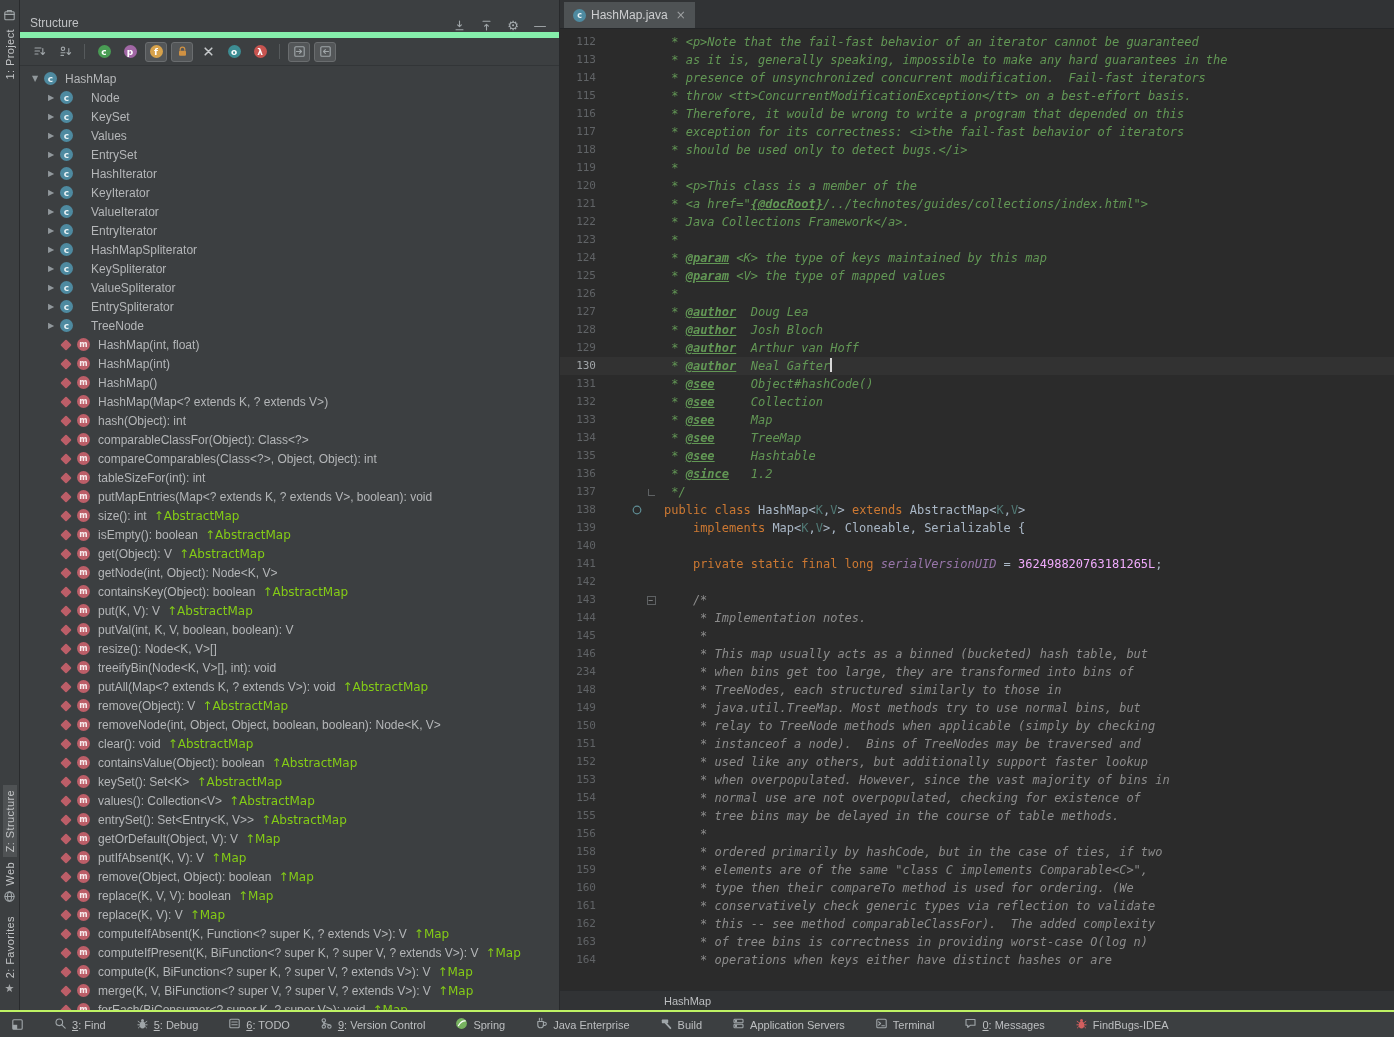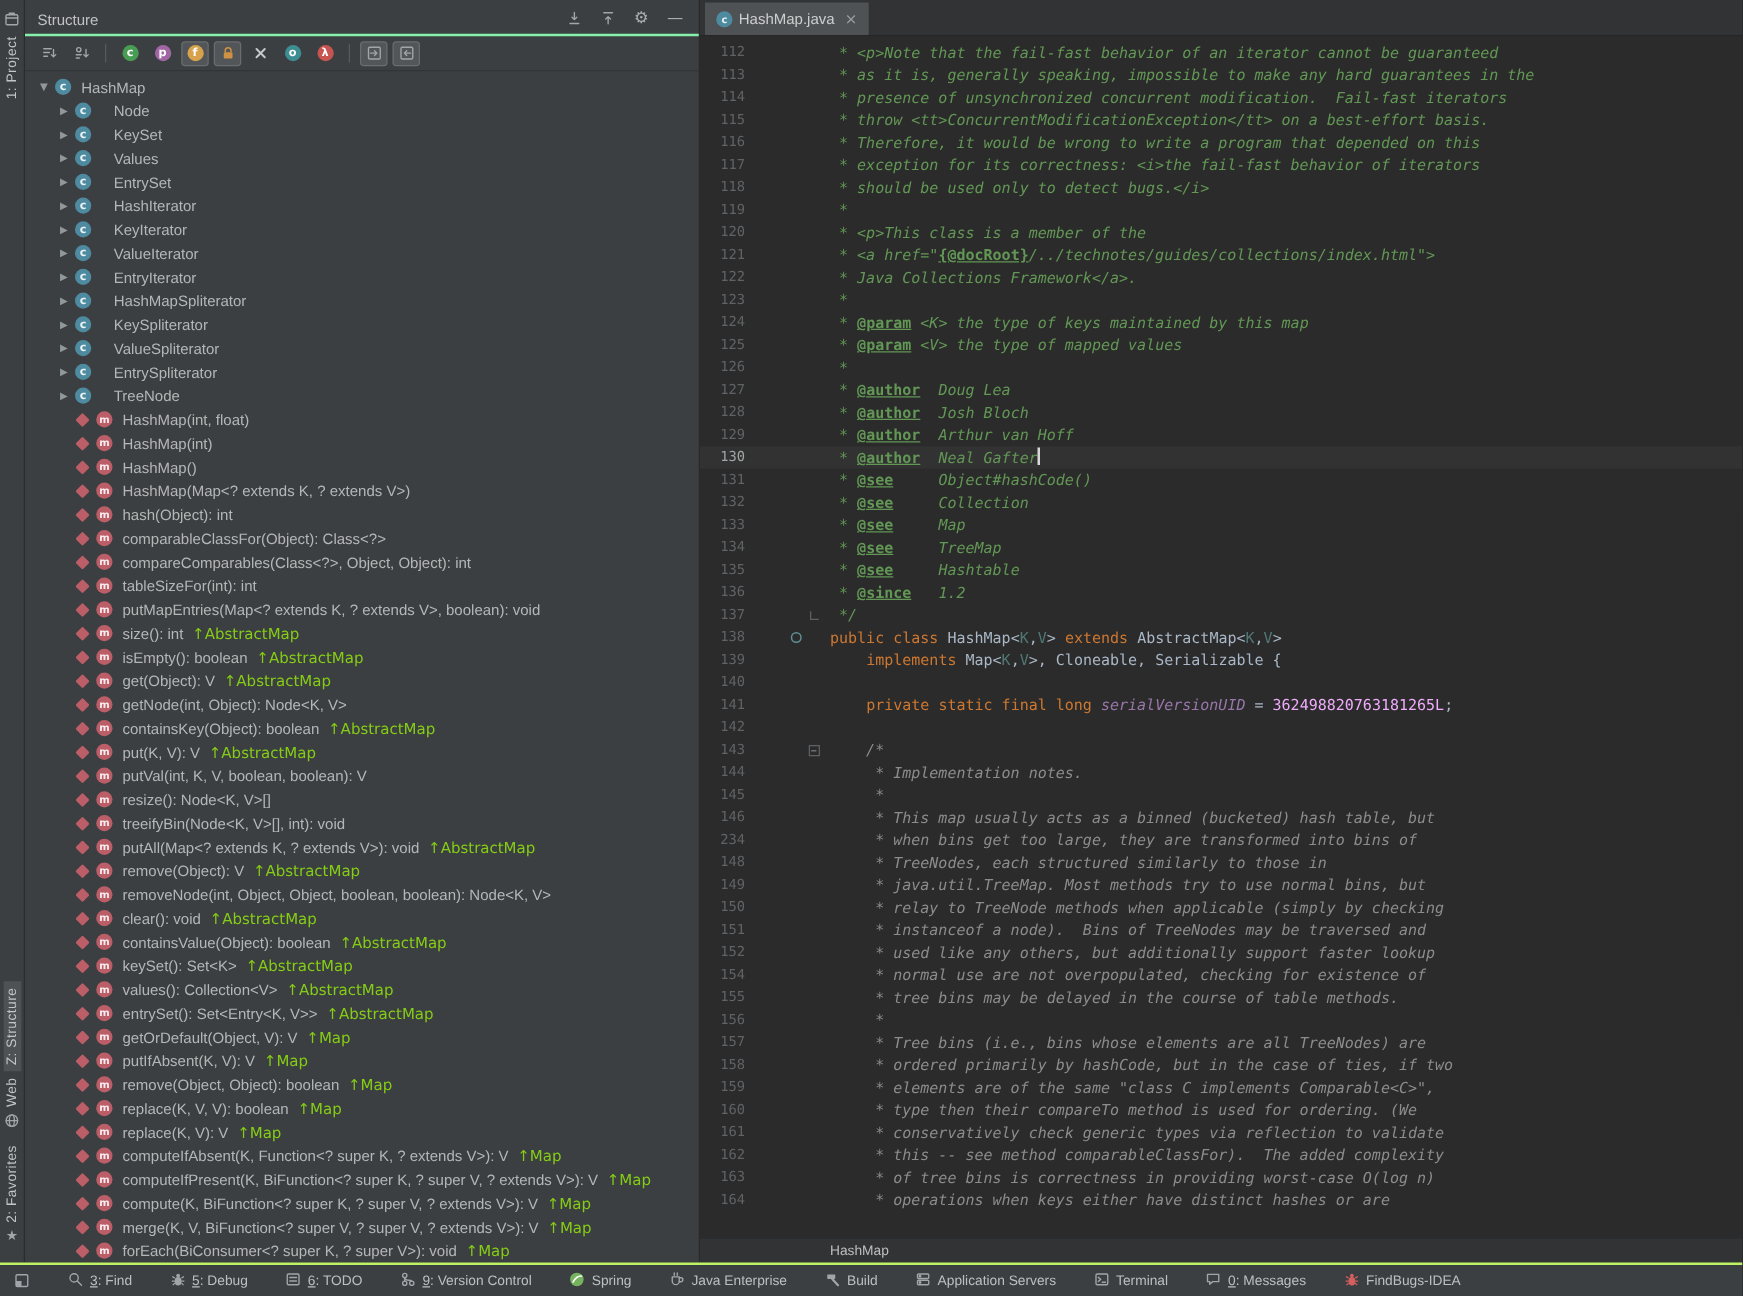--- a/index.html
+++ b/index.html
@@ -10,21 +10,21 @@
 .glyph{font-family:"DejaVu Sans","Liberation Sans",sans-serif}
 
 .stripe{width:20px;flex:none;background:#3c3f41;border-right:1px solid #292b2d;display:flex;flex-direction:column;align-items:center;padding:4px 0 10px}
 .stripe-btn{display:flex;flex-direction:column;align-items:center;gap:4px;padding:5px 1px;cursor:default}
 .stripe-btn.active{background:rgba(255,255,255,.10)}
 .vlabel{writing-mode:vertical-rl;transform:rotate(180deg);font-size:11px;color:#c2c4c6;letter-spacing:.4px;white-space:nowrap}
 .star{color:#a3a6a8;font-size:11px}
 .spacer{flex:1}
 
 .spanel{width:540px;flex:none;background:#3c3f41;display:flex;flex-direction:column;border-right:1px solid #282a2c}
-.phead{height:29px;flex:none;display:flex;align-items:flex-end;padding:4px 10px;border-bottom:2px solid #86efac}
+.phead{height:29px;flex:none;display:flex;align-items:flex-start;padding:16px 10px;border-bottom:6px solid #86efac}
 .ptitle{flex:1;color:#c0c2c4}
 .phicons{display:flex;gap:9px;align-items:center}
 .hbtn{width:18px;height:18px;display:flex;align-items:center;justify-content:center;color:#a7adb0;font-size:13px}
 .ptool{height:28px;flex:none;display:flex;align-items:center;gap:4px;padding:0 8px;border-bottom:1px solid #323537}
 .tbtn{width:22px;height:20px;display:flex;align-items:center;justify-content:center;border-radius:3px;border:1px solid transparent}
 .tbtn.on{background:rgba(255,255,255,.12);border-color:#6a6d6f}
 .tsep{width:1px;height:15px;background:#565a5c;margin:0 4px}
 .lcirc{width:13px;height:13px;border-radius:50%;color:#fff;font-size:9px;font-weight:bold;display:flex;align-items:center;justify-content:center;font-family:"DejaVu Sans",sans-serif}
 .tree{flex:1;min-height:0;overflow:hidden;padding-top:3px}
 .trow{height:19px;display:flex;align-items:center;white-space:nowrap;overflow:hidden;padding-left:22px;color:#b4b6b8}
@@ -48,21 +48,21 @@
 .lnum{width:36px;flex:none;text-align:right;color:#606366;font-size:11px}
 .eline.active .lnum{color:#a1a5a8}
 .spc{width:34px;flex:none}
 .mcol{width:14px;flex:none;display:flex;align-items:center;justify-content:center}
 .fcol{width:14px;flex:none;display:flex;align-items:center;justify-content:center}
 .codetext{padding-left:6px}
 .caret{display:inline-block;width:2px;height:14px;background:#d8d8d8;vertical-align:-2px}
 .foldbox{width:9px;height:9px;border:1px solid #5e6163;color:#9da0a2;font-size:8px;line-height:7px;text-align:center}
 .foldbox.end{border:none;border-left:1px solid #5e6163;border-bottom:1px solid #5e6163;width:7px;height:7px}
 .tk-c{color:#629755;font-style:italic}
-.tk-t,.tk-u{color:#629755;font-weight:bold;text-decoration:underline}
+.tk-t,.tk-u{color:#629755;font-style:italic;font-weight:bold;text-decoration:underline}
 .tk-k{color:#cc7832}
 .tk-pl{color:#a9b7c6}
 .tk-tp{color:#507874}
 .tk-fd{color:#9876aa;font-style:italic}
 .tk-nm{color:#f0abfc}
 .tk-bc{color:#8c8c8c;font-style:italic}
 .crumbs{height:20px;flex:none;background:#313335;border-top:1px solid #292b2d;display:flex;align-items:center;padding-left:104px;font-size:11px;color:#bdbfc1}
 
 .statusbar{height:27px;flex:none;background:#3c3f41;border-top:2px solid #bef264;display:flex;align-items:center;gap:30px;padding:0 10px;font-size:11px}
 .sbswitch{width:14px;height:14px;display:flex;align-items:center;justify-content:center}
@@ -530,24 +530,24 @@
           <div class="eline"><span class="lnum">143</span><span class="spc"></span><span class="mcol"></span><span class="fcol"><span class="foldbox">−</span></span><span class="codetext"><span class="tk-bc">    /*</span></span></div>
           <div class="eline"><span class="lnum">144</span><span class="spc"></span><span class="mcol"></span><span class="fcol"></span><span class="codetext"><span class="tk-bc">     * Implementation notes.</span></span></div>
           <div class="eline"><span class="lnum">145</span><span class="spc"></span><span class="mcol"></span><span class="fcol"></span><span class="codetext"><span class="tk-bc">     *</span></span></div>
           <div class="eline"><span class="lnum">146</span><span class="spc"></span><span class="mcol"></span><span class="fcol"></span><span class="codetext"><span class="tk-bc">     * This map usually acts as a binned (bucketed) hash table, but</span></span></div>
           <div class="eline"><span class="lnum">234</span><span class="spc"></span><span class="mcol"></span><span class="fcol"></span><span class="codetext"><span class="tk-bc">     * when bins get too large, they are transformed into bins of</span></span></div>
           <div class="eline"><span class="lnum">148</span><span class="spc"></span><span class="mcol"></span><span class="fcol"></span><span class="codetext"><span class="tk-bc">     * TreeNodes, each structured similarly to those in</span></span></div>
           <div class="eline"><span class="lnum">149</span><span class="spc"></span><span class="mcol"></span><span class="fcol"></span><span class="codetext"><span class="tk-bc">     * java.util.TreeMap. Most methods try to use normal bins, but</span></span></div>
           <div class="eline"><span class="lnum">150</span><span class="spc"></span><span class="mcol"></span><span class="fcol"></span><span class="codetext"><span class="tk-bc">     * relay to TreeNode methods when applicable (simply by checking</span></span></div>
           <div class="eline"><span class="lnum">151</span><span class="spc"></span><span class="mcol"></span><span class="fcol"></span><span class="codetext"><span class="tk-bc">     * instanceof a node).  Bins of TreeNodes may be traversed and</span></span></div>
           <div class="eline"><span class="lnum">152</span><span class="spc"></span><span class="mcol"></span><span class="fcol"></span><span class="codetext"><span class="tk-bc">     * used like any others, but additionally support faster lookup</span></span></div>
+          <div class="eline"><span class="lnum">153</span><span class="spc"></span><span class="mcol"></span><span class="fcol"></span><span class="codetext"><span class="tk-bc">     * when overpopulated. However, since the vast majority of bins in</span></span></div>
           <div class="eline"><span class="lnum">154</span><span class="spc"></span><span class="mcol"></span><span class="fcol"></span><span class="codetext"><span class="tk-bc">     * normal use are not overpopulated, checking for existence of</span></span></div>
           <div class="eline"><span class="lnum">155</span><span class="spc"></span><span class="mcol"></span><span class="fcol"></span><span class="codetext"><span class="tk-bc">     * tree bins may be delayed in the course of table methods.</span></span></div>
           <div class="eline"><span class="lnum">156</span><span class="spc"></span><span class="mcol"></span><span class="fcol"></span><span class="codetext"><span class="tk-bc">     *</span></span></div>
-          <div class="eline"><span class="lnum">157</span><span class="spc"></span><span class="mcol"></span><span class="fcol"></span><span class="codetext"><span class="tk-bc">     * Tree bins (i.e., bins whose elements are all TreeNodes) are</span></span></div>
           <div class="eline"><span class="lnum">158</span><span class="spc"></span><span class="mcol"></span><span class="fcol"></span><span class="codetext"><span class="tk-bc">     * ordered primarily by hashCode, but in the case of ties, if two</span></span></div>
           <div class="eline"><span class="lnum">159</span><span class="spc"></span><span class="mcol"></span><span class="fcol"></span><span class="codetext"><span class="tk-bc">     * elements are of the same "class C implements Comparable&lt;C&gt;",</span></span></div>
           <div class="eline"><span class="lnum">160</span><span class="spc"></span><span class="mcol"></span><span class="fcol"></span><span class="codetext"><span class="tk-bc">     * type then their compareTo method is used for ordering. (We</span></span></div>
           <div class="eline"><span class="lnum">161</span><span class="spc"></span><span class="mcol"></span><span class="fcol"></span><span class="codetext"><span class="tk-bc">     * conservatively check generic types via reflection to validate</span></span></div>
           <div class="eline"><span class="lnum">162</span><span class="spc"></span><span class="mcol"></span><span class="fcol"></span><span class="codetext"><span class="tk-bc">     * this -- see method comparableClassFor).  The added complexity</span></span></div>
           <div class="eline"><span class="lnum">163</span><span class="spc"></span><span class="mcol"></span><span class="fcol"></span><span class="codetext"><span class="tk-bc">     * of tree bins is correctness in providing worst-case O(log n)</span></span></div>
           <div class="eline"><span class="lnum">164</span><span class="spc"></span><span class="mcol"></span><span class="fcol"></span><span class="codetext"><span class="tk-bc">     * operations when keys either have distinct hashes or are</span></span></div>
         </div>
       <div class="crumbs">
         <span>HashMap</span>

